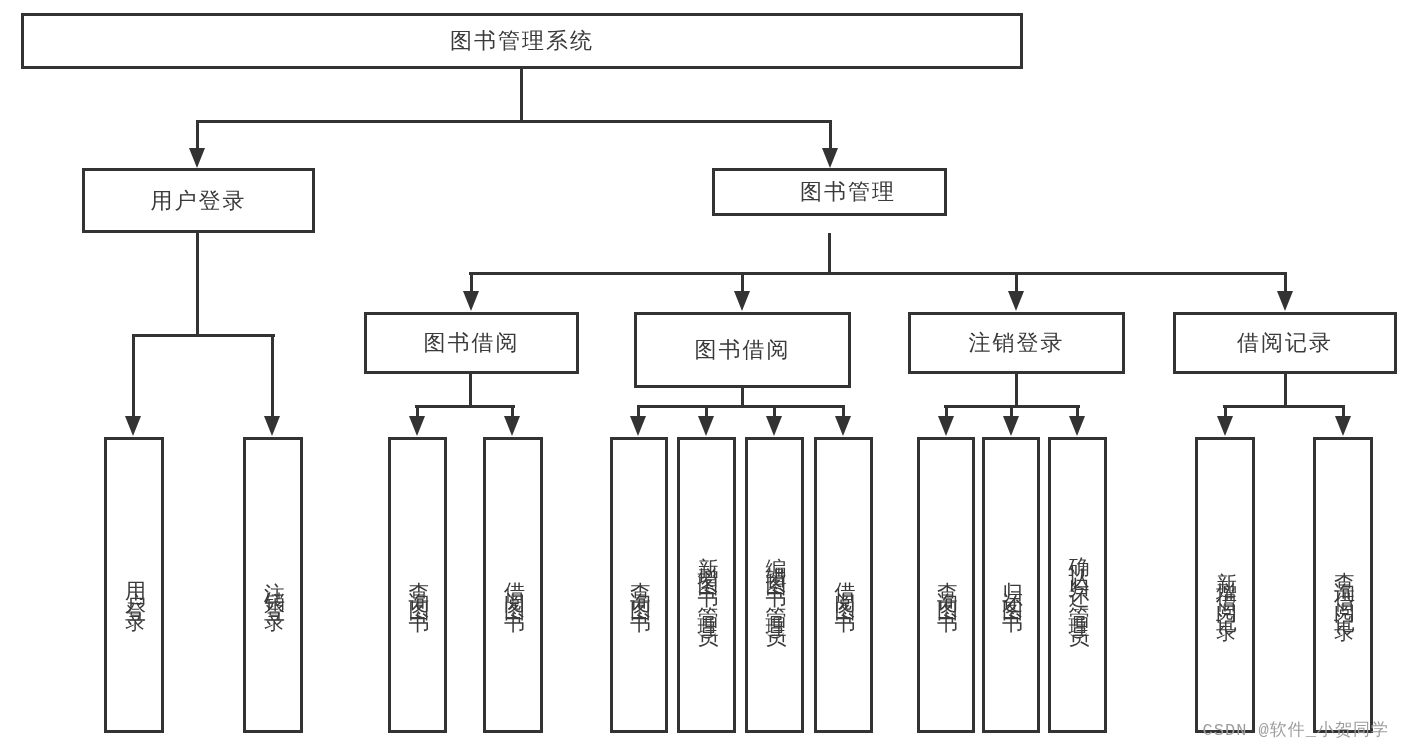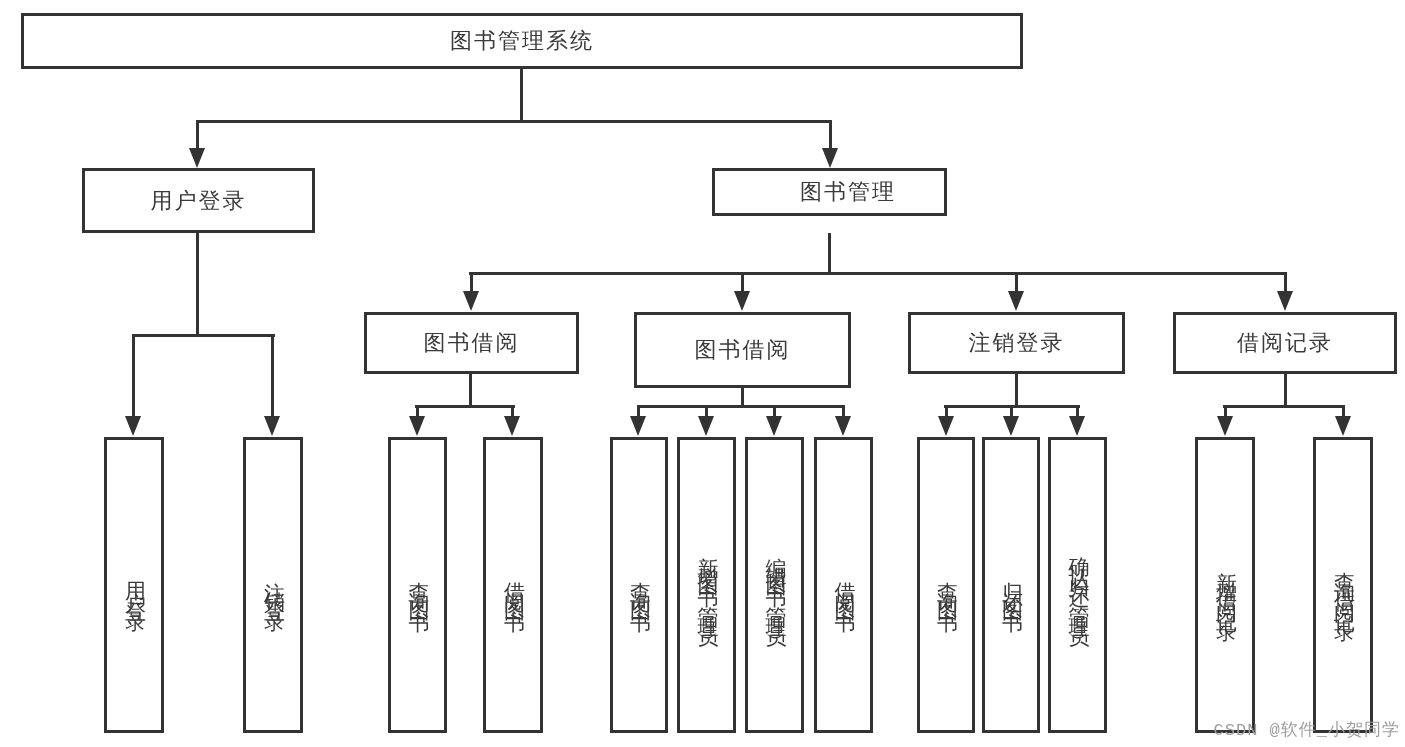--- a/index.html
+++ b/index.html
@@ -22,21 +22,21 @@
   }
   .hline,.vline{position:absolute;background:#333333;z-index:1;}
   .hline{height:3px;}
   .vline{width:3px;}
   .ah{
     position:absolute;width:0;height:0;z-index:1;
     border-left:8px solid transparent;border-right:8px solid transparent;
     border-top:20px solid #333333;
   }
   .watermark{
-    position:absolute;right:5px;bottom:6px;z-index:5;
+    position:absolute;right:16px;bottom:6px;z-index:5;
     font-size:17px;color:#9e9e9e;letter-spacing:1px;
   }
 </style>
 </head>
 <body>
 
 <div id="canvas">
 
   <div class="box" style="left:21px;top:13px;width:1002px;height:56px;">
     <span>图书管理系统</span>

